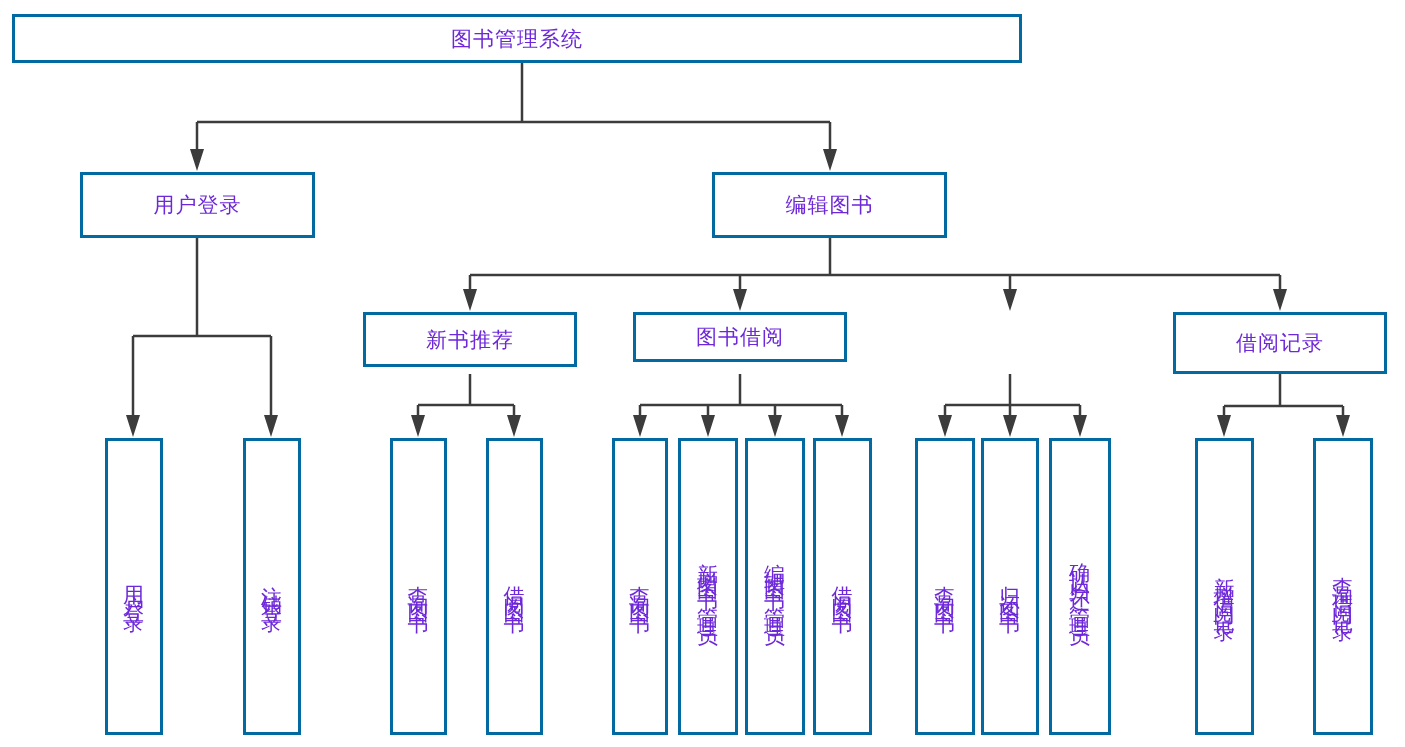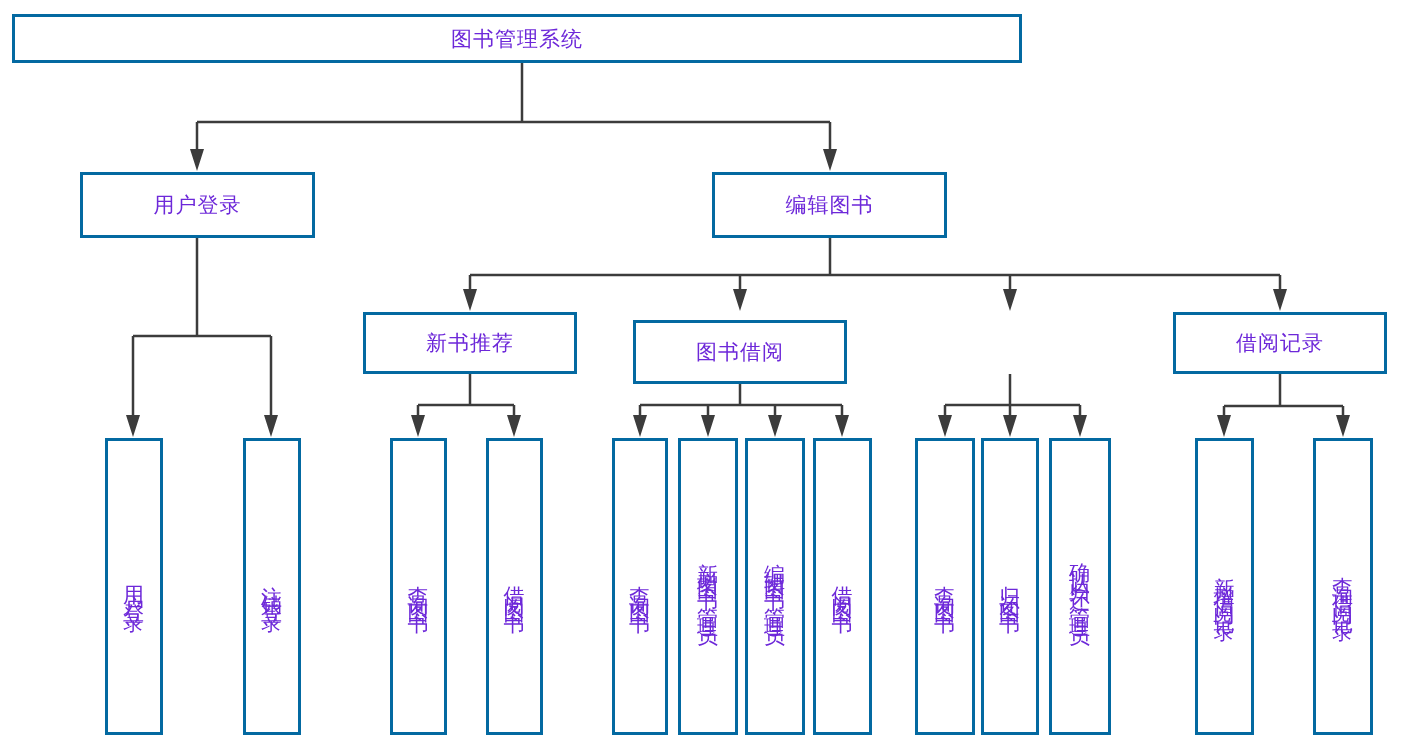--- a/index.html
+++ b/index.html
@@ -60,22 +60,22 @@
              M633 415h14l-7 22z M701 415h14l-7 22z M768 415h14l-7 22z M835 415h14l-7 22z
              M938 415h14l-7 22z M1003 415h14l-7 22z M1073 415h14l-7 22z
              M1217 415h14l-7 22z M1336 415h14l-7 22z"></path>
   </svg>
 
   <div class="box h" style="left:12px;top:14px;width:1010px;height:49px;">图书管理系统</div>
 
   <div class="box h" style="left:80px;top:172px;width:235px;height:66px;">用户登录</div>
   <div class="box h" style="left:712px;top:172px;width:235px;height:66px;">编辑图书</div>
 
-  <div class="box h" style="left:363px;top:312px;width:214px;height:62px;">新书推荐</div>
-  <div class="box h" style="left:633px;top:312px;width:214px;height:64px;margin-top:8px;">图书借阅</div>
+  <div class="box h" style="left:363px;top:312px;width:214px;height:55px;">新书推荐</div>
+  <div class="box h" style="left:633px;top:312px;width:214px;height:50px;">图书借阅</div>
   <div class="box h" style="left:1173px;top:312px;width:214px;height:62px;">借阅记录</div>
 
   <div class="box v" style="left:105px;top:438px;width:58px;height:297px;">用户登录</div>
   <div class="box v" style="left:243px;top:438px;width:58px;height:297px;">注销登录</div>
 
   <div class="box v" style="left:390px;top:438px;width:57px;height:297px;">查询图书</div>
   <div class="box v" style="left:486px;top:438px;width:57px;height:297px;">借阅图书</div>
 
   <div class="box v" style="left:612px;top:438px;width:56px;height:297px;">查询图书</div>
   <div class="box v" style="left:678px;top:438px;width:60px;height:297px;">新增图书（管理员）</div>

